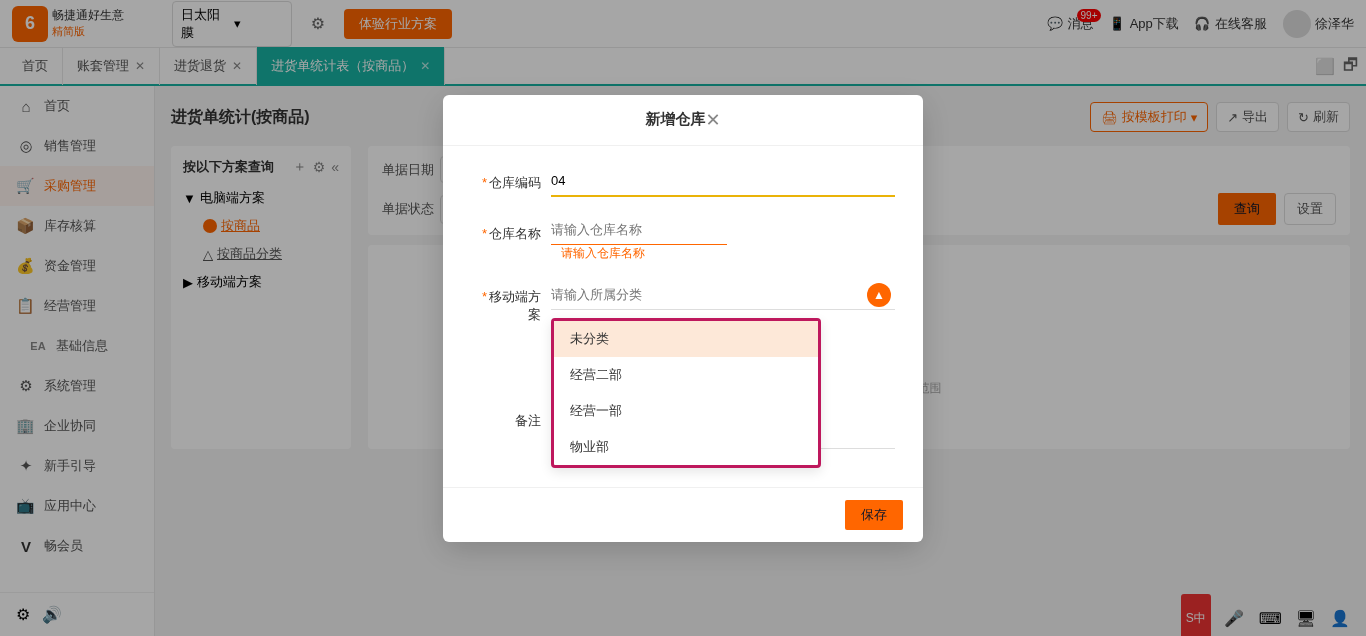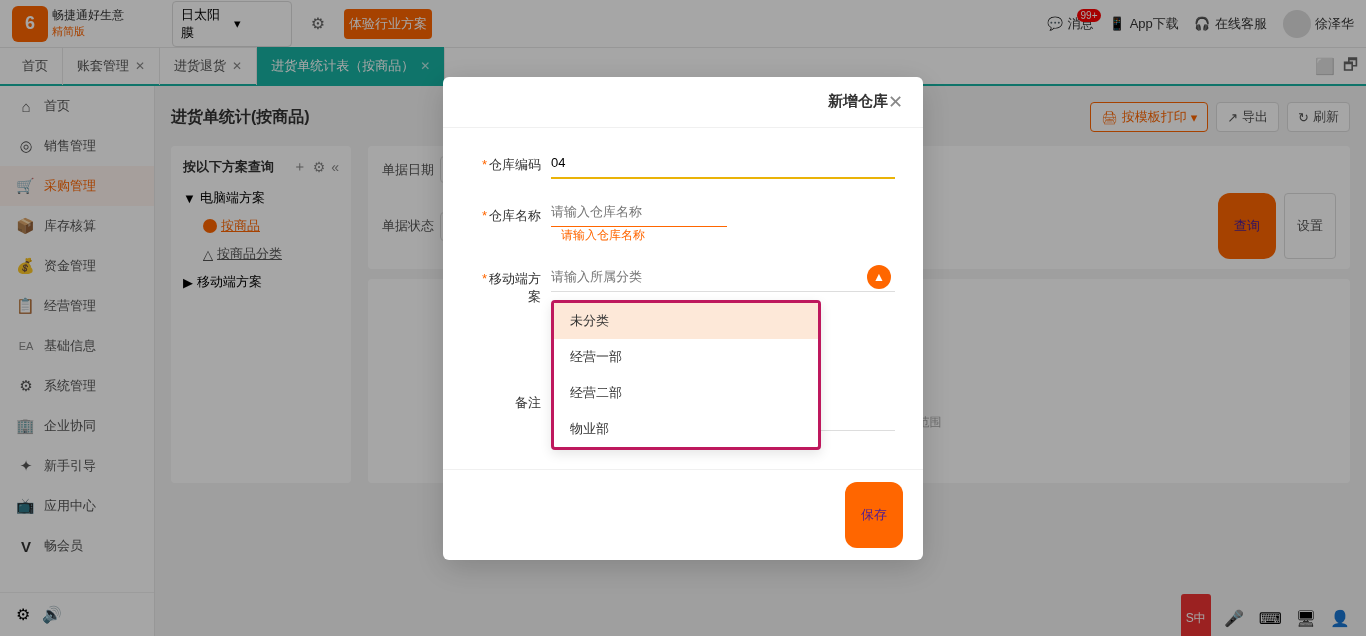--- a/index.html
+++ b/index.html
@@ -27,21 +27,21 @@
       border: 1px solid #ddd; border-radius: 4px; padding: 4px 8px;
       cursor: pointer; min-width: 120px; background: #fff;
     }
     .store-selector span { flex: 1; }
     .gear-btn {
       width: 32px; height: 32px; border: none; background: none; cursor: pointer;
       color: #666; font-size: 16px; display: flex; align-items: center; justify-content: center;
     }
     .trial-btn {
       background: #f60; color: #fff; border: none; border-radius: 4px;
-      padding: 6px 5px; cursor: pointer; font-size: 13px;
+      padding: 6px 15px; cursor: pointer; font-size: 13px;
     }
     .header-right {
       margin-left: auto; display: flex; align-items: center; gap: 16px;
     }
     .header-icon-item {
       display: flex; align-items: center; gap: 4px; cursor: pointer; color: #333; font-size: 13px; position: relative;
     }
     .badge {
       background: #f00; color: #fff; border-radius: 8px; font-size: 10px;
       padding: 1px 4px; position: absolute; top: -6px; right: -8px;
@@ -97,22 +97,22 @@
       margin-top: auto; padding: 12px 16px; display: flex; gap: 12px;
       border-top: 1px solid #f0f0f0;
     }
 
     
     .content-area {
       flex: 1; background: #f5f5f5; padding: 16px; overflow: auto; position: relative;
     }
     .page-title { font-size: 16px; font-weight: bold; color: #333; }
     .btn-primary {
-      background: #f60; color: #4c1d95; border: none; border-radius: 12px;
-      padding: 24px 16px; cursor: pointer; font-size: 13px;
+      background: #f60; color: #0f172a; border: none; border-radius: 2px;
+      padding: 6px 16px; cursor: pointer; font-size: 13px;
     }
     .btn-default {
       background: #fff; color: #555; border: 1px solid #ddd; border-radius: 4px;
       padding: 6px 12px; cursor: pointer; font-size: 13px;
     }
     .scheme-panel {
       background: #fff; border-radius: 4px; padding: 12px;
       width: 180px; float: left; margin-right: 14px;
     }
     .scheme-btn { background: none; border: none; cursor: pointer; color: #888; font-size: 14px; }
@@ -144,21 +144,21 @@
       display: flex; align-items: center; justify-content: center;
     }
 
     
     .dialog {
       background: #fff; border-radius: 6px; width: 480px;
       box-shadow: 0 8px 32px rgba(0,0,0,0.18); position: relative;
       overflow: visible;
     }
     .dialog-header {
-      display: flex; align-items: center; justify-content: flex-end;
+      display: flex; align-items: center; justify-content: center;
       padding: 14px 20px; border-bottom: 1px solid #f0f0f0;
     }
     .dialog-title { font-size: 15px; font-weight: bold; color: #333; }
     .dialog-close {
       background: none; border: none; cursor: pointer; color: #888; font-size: 18px;
     }
     .dialog-body { padding: 20px 28px; }
     .form-row {
       display: flex; align-items: flex-start; margin-bottom: 18px; position: relative;
     }
@@ -336,21 +336,21 @@
     </div>
     <div class="sidebar-item">
       <span class="sidebar-icon">💰</span>
       <span>资金管理</span>
     </div>
     <div class="sidebar-item">
       <span class="sidebar-icon">📋</span>
       <span>经营管理</span>
     </div>
     <div class="sidebar-item">
-      <span class="sidebar-icon" style="font-size:11px;font-weight:normal;color:#888;">EA</span>
+      <span class="sidebar-icon" style="font-size:11px;font-weight:bold;color:#888;margin-left:12px;">EA</span>
       <span>基础信息</span>
     </div>
     <div class="sidebar-item">
       <span class="sidebar-icon">⚙</span>
       <span>系统管理</span>
     </div>
     <div class="sidebar-item">
       <span class="sidebar-icon">🏢</span>
       <span>企业协同</span>
     </div>
@@ -493,22 +493,22 @@
 
       <div class="form-row" style="position:relative;">
         <label class="form-label required">移动端方案</label>
         <div class="category-input-wrap">
           <input class="category-input" placeholder="请输入所属分类" style="">
           <div class="category-arrow">▲</div>
         </div>
 
         <div class="dropdown-list" style="left:80px;top:38px;">
           <div class="dropdown-item highlighted">未分类</div>
+          <div class="dropdown-item">经营二部</div>
           <div class="dropdown-item">经营一部</div>
-          <div class="dropdown-item">经营二部</div>
           <div class="dropdown-item">物业部</div>
         </div>
       </div>
 
       <div class="form-row" style="margin-top:80px;">
         <label class="form-label">备注</label>
         <textarea class="textarea-control" rows="2" style=""></textarea>
       </div>
 
     </div>

